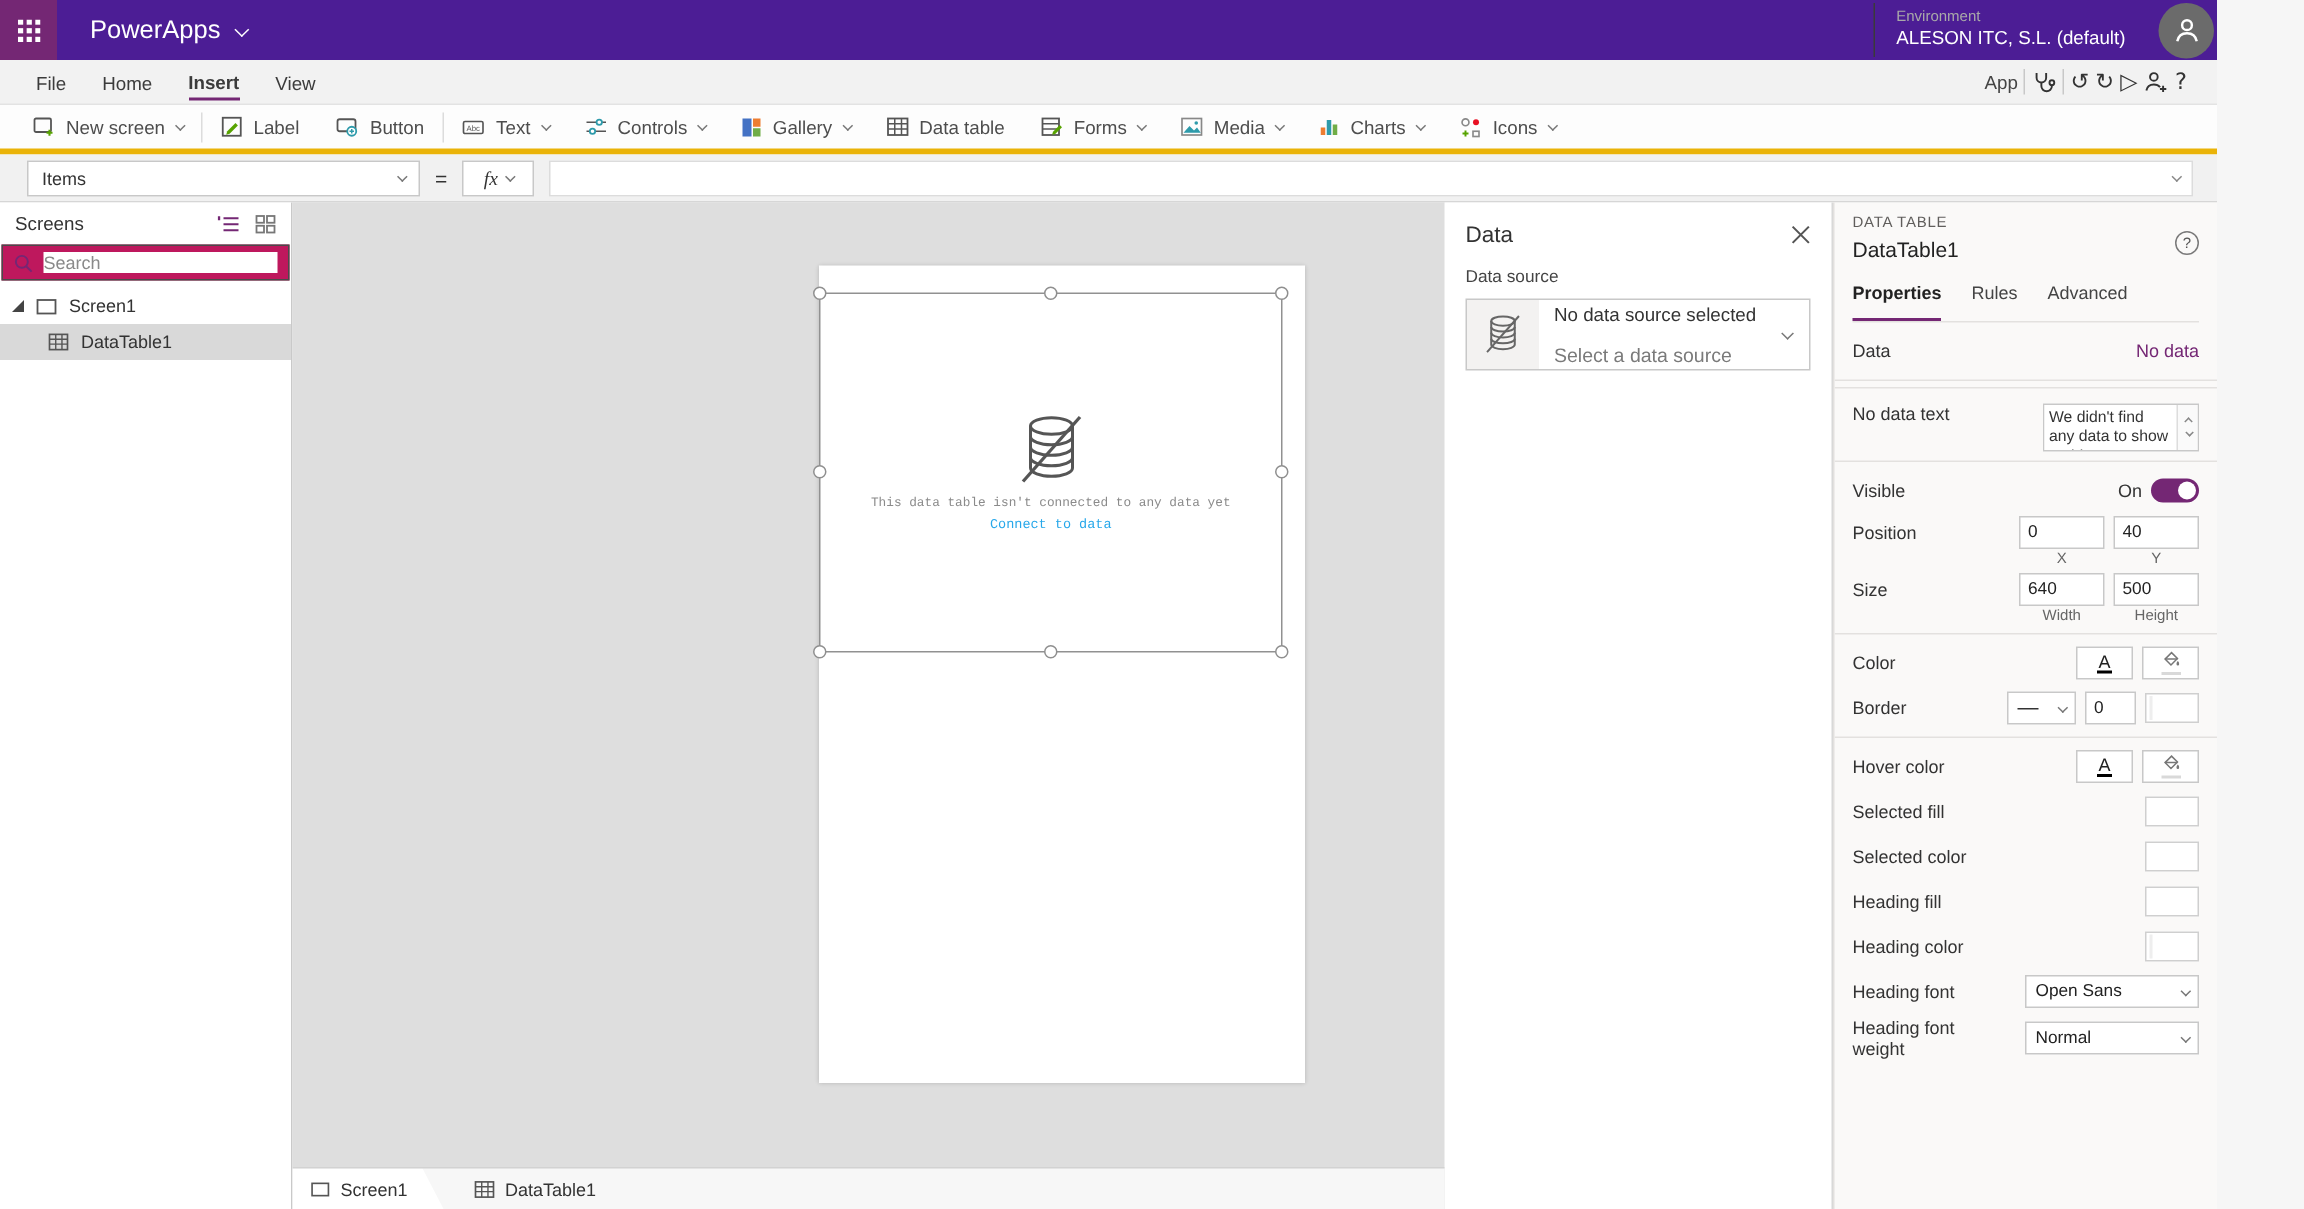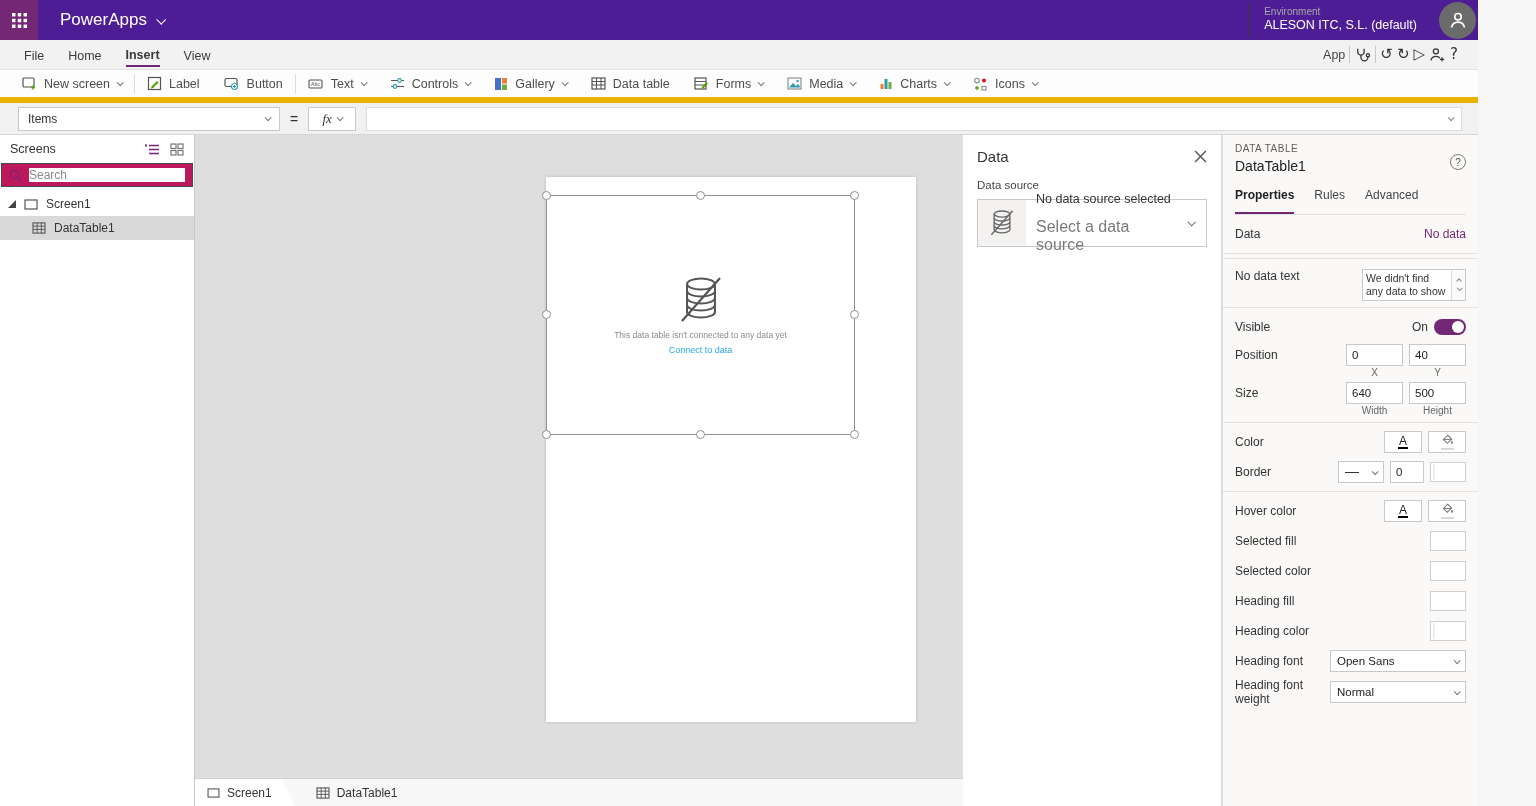--- a/index.html
+++ b/index.html
@@ -21,21 +21,21 @@
   
   .menubar { height:30px; background:#f2f2f2; border-bottom:1px solid #e3e3e3; display:flex; align-items:center; padding:0 20px 0 24px; font-size:12.5px; color:#3b3b3b; flex:none; }
   .menu-item { margin-right:24px; cursor:pointer; padding:5px 0 3px; }
   .menu-item.active { font-weight:bold; border-bottom:2px solid #742774; }
   .menu-right { margin-left:auto; display:flex; align-items:center; gap:4px; color:#333; }
   .vdiv { width:1px; height:17px; background:#c8c8c8; }
   .glyph { font-family:"DejaVu Sans",sans-serif; font-size:15px; color:#333; cursor:pointer; line-height:1; }
   .micon { cursor:pointer; display:flex; align-items:center; }
 
   
-  .ribbon { height:33px; background:#fdfdfd; border-bottom:6px solid #eab308; display:flex; align-items:center; padding:0 10px; font-size:12.5px; color:#4d4d4d; flex:none; }
+  .ribbon { height:33px; background:#fdfdfd; border-bottom:4px solid #eab308; display:flex; align-items:center; padding:0 10px; font-size:12.5px; color:#4d4d4d; flex:none; }
   .rib-item { display:flex; align-items:center; gap:7px; padding:0 12px; height:100%; cursor:pointer; white-space:nowrap; }
   .rib-item .chev { color:#777; width:5px; height:5px; }
   .rib-div { width:1px; height:20px; background:#dcdcdc; }
 
   
   .fbar { height:32px; background:#f1f1f1; border-bottom:1px solid #d6d6d6; display:flex; align-items:center; padding:0 16px 0 18px; gap:10px; flex:none; }
   .prop-select { width:262px; height:24px; background:#fff; border:1px solid #c8c8c8; display:flex; align-items:center; padding:0 9px; font-size:12px; color:#333; cursor:pointer; }
   .prop-select .chev { margin-left:auto; color:#777; width:5px; height:5px; }
   .equals { font-size:14px; color:#333; }
   .fx-box { width:48px; height:24px; background:#fff; border:1px solid #c8c8c8; display:flex; align-items:center; justify-content:center; gap:5px; cursor:pointer; }
@@ -57,21 +57,21 @@
   .searchbox input { border:none; outline:none; flex:1; font-size:12px; font-family:inherit; color:#333; }
   .searchbox input::placeholder { color:#8a8a8a; }
   .tree { margin-top:5px; }
   .tree-row { height:24px; display:flex; align-items:center; font-size:12px; color:#333; cursor:pointer; }
   .tree-row.screen { padding-left:8px; gap:8px; }
   .tree-row.child { padding-left:32px; gap:8px; }
   .tree-row.selected { background:#d9d9d9; }
 
   
   .canvas { flex:1; position:relative; background:#dedede; min-width:0; }
-  .artboard { position:absolute; left:351px; top:42px; width:370px; height:545px; background:#fff; box-shadow:0 0 3px rgba(0,0,0,.18); }
+  .artboard { position:absolute; left:351px; top:42px; width:324px; height:545px; background:#fff; box-shadow:0 0 3px rgba(0,0,0,.18);font-family:Liberation Mono, monospace; }
   .selection { position:absolute; left:0; top:18px; width:309px; height:240px; border:1px solid #919191; }
   .handle { position:absolute; width:9px; height:9px; background:#fff; border:1px solid #8f8f8f; border-radius:50%; }
   .h-tl{left:-5px;top:-5px;} .h-tc{left:50%;margin-left:-5px;top:-5px;} .h-tr{right:-5px;top:-5px;}
   .h-ml{left:-5px;top:50%;margin-top:-5px;} .h-mr{right:-5px;top:50%;margin-top:-5px;}
   .h-bl{left:-5px;bottom:-5px;} .h-bc{left:50%;margin-left:-5px;bottom:-5px;} .h-br{right:-5px;bottom:-5px;}
   .dt-empty { position:absolute; inset:0; display:flex; flex-direction:column; align-items:center; justify-content:center; gap:5px; }
   .dt-empty-text { font-size:8.5px; color:#8a8a8a; }
   .dt-empty-link { font-size:9px; color:#28a8ea; cursor:pointer; }
   .crumbbar { position:absolute; left:0; right:0; bottom:0; height:28px; background:#f7f7f7; border-top:1px solid #d2d2d2; display:flex; align-items:stretch; font-size:12px; color:#333; }
   .crumb1 { background:#fff; display:flex; align-items:center; gap:7px; padding:0 24px 0 12px; clip-path:polygon(0 0, calc(100% - 14px) 0, 100% 100%, 0 100%); cursor:pointer; }
@@ -80,21 +80,21 @@
   
   .datapanel { width:259px; background:#fff; border-right:1px solid #d8d8d8; padding:13px 14px; flex:none; }
   .dp-head { display:flex; align-items:center; }
   .dp-title { font-size:15px; color:#333; }
   .dp-close { margin-left:auto; cursor:pointer; display:flex; }
   .dp-sub { font-size:11.5px; color:#444; margin-top:14px; }
   .dp-drop { margin-top:8px; height:48px; border:1px solid #c8c8c8; display:flex; align-items:center; cursor:pointer; }
   .dp-drop-icon { width:48px; height:46px; background:#f3f2f1; display:flex; align-items:center; justify-content:center; flex:none; }
   .dp-drop-texts { padding:0 10px; min-width:0; flex:1; }
   .dp-drop-title { font-size:12.5px; color:#333; }
-  .dp-drop-subtitle { font-size:16px; color:#7a7a7a; margin-top:12px; }
+  .dp-drop-subtitle { font-size:13px; color:#7a7a7a; margin-top:12px; }
   .dp-drop .chev { color:#777; margin-right:12px; }
 
   
   .props { width:256px; background:#faf9f8; border-left:1px solid #e2e0de; padding:8px 12px 0; font-size:12px; color:#333; overflow:hidden; flex:none; }
   .pp-type { font-size:10px; letter-spacing:.5px; color:#605e5c; }
   .pp-name-row { display:flex; align-items:flex-start; }
   .pp-name { font-size:14px; color:#222; margin-top:4px; }
   .pp-help { margin-left:auto; width:16px; height:16px; border:1px solid #7a7a7a; border-radius:50%; color:#555; font-size:10px; display:flex; align-items:center; justify-content:center; cursor:pointer; }
   .pp-tabs { display:flex; gap:20px; margin-top:10px; border-bottom:1px solid #e3e1df; padding-bottom:0; }
   .pp-tab { padding:4px 0 10px; cursor:pointer; color:#444; }
@@ -123,21 +123,21 @@
   .num-input { width:34px; height:22px; border:1px solid #c8c8c8; font-size:11.5px; padding:0 5px; font-family:inherit; color:#222; }
   .swatch { width:36px; height:20px; border:1px solid #cfcfcf; background:#fff; padding:2px; cursor:pointer; }
   .swatch .inner { width:100%; height:100%; }
   .sw-white { background:#fff; border:1px solid #eee; }
   .sw-black { background:#000; }
   .sw-blue { background:#3a63bd; }
   .sw-check { background-color:#c4d0ec;
     background-image:linear-gradient(45deg,#a6b9e3 25%,transparent 25%,transparent 75%,#a6b9e3 75%),
                      linear-gradient(45deg,#a6b9e3 25%,transparent 25%,transparent 75%,#a6b9e3 75%);
     background-size:8px 8px; background-position:0 0,4px 4px; }
-  .wide-select { width:136px;margin-left:15px; }
+  .wide-select { width:116px;margin-left:15px; }
   .size-input { width:57px; height:22px; border:1px solid #c8c8c8; font-size:11.5px; padding:0 5px; font-family:inherit; color:#222; }
 </style>
 </head>
 <body>
 
 <div class="app">
 
   <div class="topbar">
     <div class="waffle">
       <svg width="15" height="15" viewBox="0 0 13 13">

